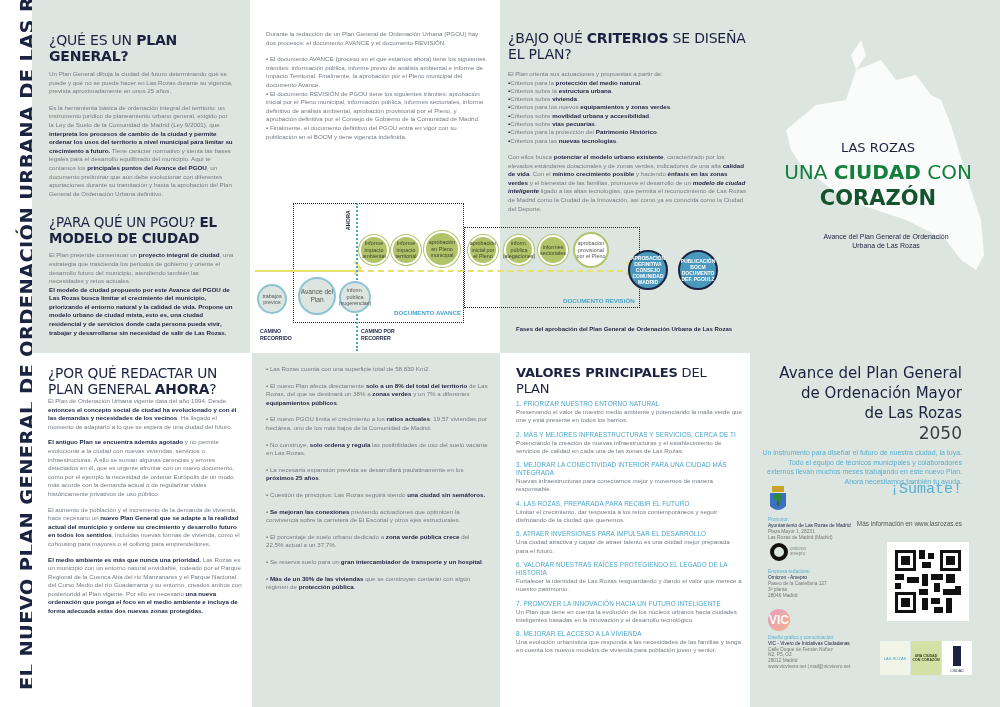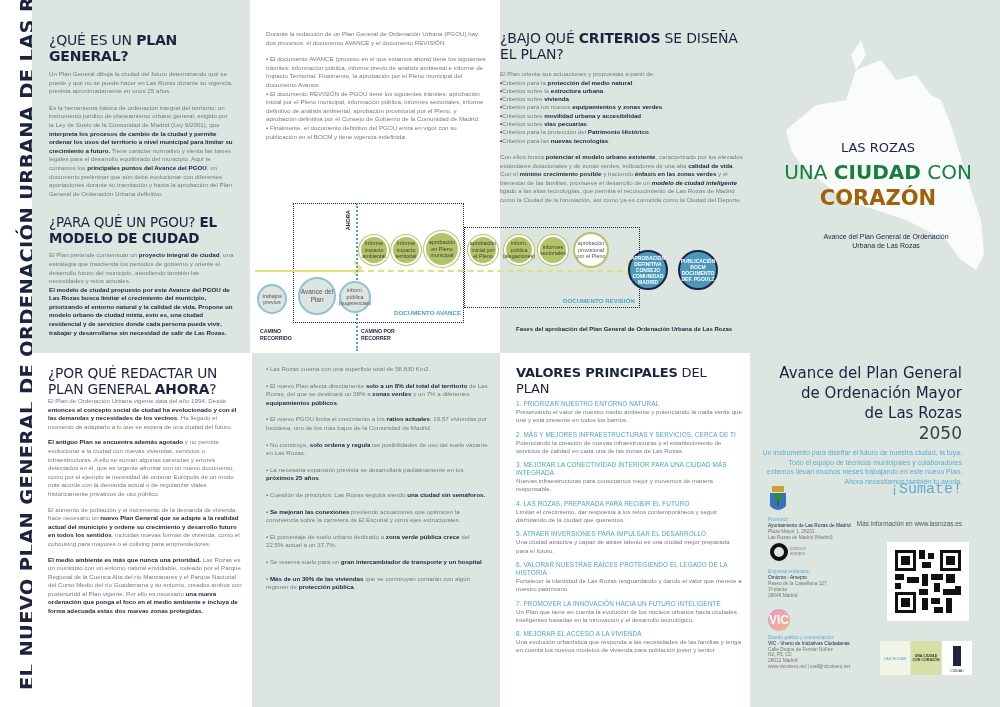--- a/index.html
+++ b/index.html
@@ -45,21 +45,21 @@
   <p><span>El Plan pretende consensuar un </span><b>proyecto integral de ciudad</b><span>, una estrategia que trascienda los periodos de gobierno y oriente el desarrollo futuro del municipio, atendiendo también las necesidades y retos actuales.</span><br><b>El modelo de ciudad propuesto por este Avance del PGOU de Las Rozas busca limitar el crecimiento del municipio, priorizando el entorno natural y la calidad de vida. Propone un modelo urbano de ciudad mixta, esto es, una ciudad residencial y de servicios donde cada persona pueda vivir, trabajar y desarrollarse sin necesidad de salir de Las Rozas.</b></p>
 </div>
 
 <div class="panel w" style="left:250px;top:0;width:250px;height:200px;padding:30px 12px 0 16px">
   <p style="margin-bottom:8px">Durante la redacción de un Plan General de Ordenación Urbana (PGOU) hay dos procesos: el documento AVANCE y el documento REVISIÓN.</p>
   <p>▪ <span>El documento AVANCE (proceso en el que estamos ahora) tiene los siguientes trámites: información pública, informe previo de análisis ambiental e informe de Impacto Territorial. Finalmente, la aprobación por el Pleno municipal del documento Avance.</span></p>
   <p>▪ <span>El documento REVISIÓN de PGOU tiene los siguientes trámites: aprobación inicial por el Pleno municipal, información pública, informes sectoriales, informe definitivo de análisis ambiental,  aprobación provisional por el Pleno, y aprobación definitiva por el  Consejo de Gobierno de la Comunidad de Madrid.</span></p>
   <p>▪ <span>Finalmente, el documento definitivo del PGOU entra en vigor con su publicación en el BOCM y tiene vigencia indefinida.</span></p>
 </div>
 
-<div class="panel g" style="left:500px;top:0;width:256px;height:353px;padding:30px 10px 0 0">
+<div class="panel g" style="left:500px;top:0;width:256px;height:353px;padding:30px 10px 0 8px">
   <h2 style="font-size:14px;margin-bottom:8px"><span>¿BAJO QUÉ </span><b>CRITERIOS</b><span> SE DISEÑA EL PLAN?</span></h2>
   <p>El Plan orienta sus actuaciones y propuestas a partir de:</p>
   <ul class="crit" style="margin-bottom:8px">
     <li><span>Criterios para la </span><b>protección del medio natural</b><span>.</span></li>
     <li><span>Criterios sobre la </span><b>estructura urbana</b><span>.</span></li>
     <li><span>Criterios sobre </span><b>vivienda</b><span>.</span></li>
     <li><span>Criterios para los nuevos </span><b>equipamientos y zonas verdes</b><span>.</span></li>
     <li><span>Criterios sobre </span><b>movilidad urbana y accesibilidad</b><span>.</span></li>
     <li><span>Criterios sobre </span><b>vías pecuarias</b><span>.</span></li>
     <li><span>Criterios  para la protección del </span><b>Patrimonio Histórico</b><span>.</span></li>
@@ -102,21 +102,21 @@
   <div style="position:absolute;left:266px;top:131px;font-size:6px;font-weight:bold;color:#1c2340">Fases del aprobación del Plan General de Ordenación Urbana de Las Rozas</div>
 </div>
 
 <div class="panel g" style="left:756px;top:0;width:244px;height:353px">
   <svg width="244" height="353" style="position:absolute;left:0;top:0">
     <path d="M30,130 L60,105 L90,100 L100,70 L125,60 L140,80 L160,75 L175,95 L185,100 L195,125 L215,190 L225,220 L228,255 L220,270 L205,260 L190,240 L170,230 L150,220 L120,210 L90,200 L70,185 L45,165 L35,150 Z" fill="#ffffff" opacity="0.85"></path>
     <path d="M95,55 L105,40 L110,55 L100,70 Z" fill="#ffffff" opacity="0.85"></path>
   </svg>
   <div style="position:absolute;left:0;width:244px;top:140px;text-align:center;font-family:'DejaVu Sans',sans-serif;font-size:13px;color:#1c2340">LAS ROZAS</div>
   <div style="position:absolute;left:0;width:244px;top:160px;text-align:center;font-family:'DejaVu Sans',sans-serif;font-size:20px;color:#15803d"><span>UNA </span><b>CIUDAD</b><span> CON</span></div>
-  <div style="position:absolute;left:0;width:244px;top:186px;text-align:center;font-family:'DejaVu Sans',sans-serif;font-weight:bold;font-size:21px;color:#a16207">CORAZÓN</div>
+  <div style="position:absolute;left:0;width:244px;top:186px;text-align:center;font-family:'DejaVu Sans',sans-serif;font-weight:bold;font-size:21px;color:#14532d">CORAZÓN</div>
   <div style="position:absolute;left:60px;width:140px;top:232px;text-align:center;font-size:7px;line-height:9px;color:#1c2340">Avance del Plan General de Ordenación Urbana de Las Rozas</div>
 </div>
 
 <div class="panel w" style="left:32px;top:353px;width:220px;height:354px;padding:12px 10px 0 16px">
   <h2 style="font-size:13.8px;margin-bottom:0"><span>¿POR QUÉ REDACTAR UN PLAN GENERAL </span><b>AHORA</b><span>?</span></h2>
   <p style="margin-bottom:7px"><span>El Plan de Ordenación Urbana vigente data del año 1994. Desde </span><b>entonces el concepto social de ciudad ha evolucionado y con él las demandas y necesidades de los vecinos</b><span>. Ha llegado el momento de adaptarlo a lo que se espera de una ciudad del futuro.</span></p>
   <p style="margin-bottom:7px"><b>El antiguo Plan se encuentra además agotado</b><span> y no permite evolucionar a la ciudad con nuevas viviendas, servicios o infraestructuras. A ello se suman algunas carencias y errores detectados en él, que es urgente afrontar con un nuevo documento, como por el ejemplo la necesidad de ordenar Európolis de un modo más acorde con la demanda actual o de regularizar viales históricamente privativos de uso público.</span></p>
   <p style="margin-bottom:7px"><span>El aumento de población y el incremento de la demanda de vivienda, hace necesario un </span><b>nuevo Plan General que se adapte a la realidad actual del municipio y ordene su crecimiento y desarrollo futuro en todos los sentidos</b><span>, incluidas nuevas formas de vivienda, como el cohousing para mayores o el coliving para emprendedores.</span></p>
   <p><b>El medio ambiente es más que nunca una prioridad.</b><span> Las Rozas es un municipio con un entorno natural envidiable, rodeado por el Parque Regional de la Cuenca Alta del río Manzanares y el Parque Nacional del Curso Medio del río Guadarrama y su entorno, creados ambos con posterioridd al Plan vigente. Por ello es necesario </span><b>una nueva ordenación que ponga el foco en el medio ambiente e incluya de forma adecuada estas dos nuevas zonas protegidas.</b></p>
 </div>

